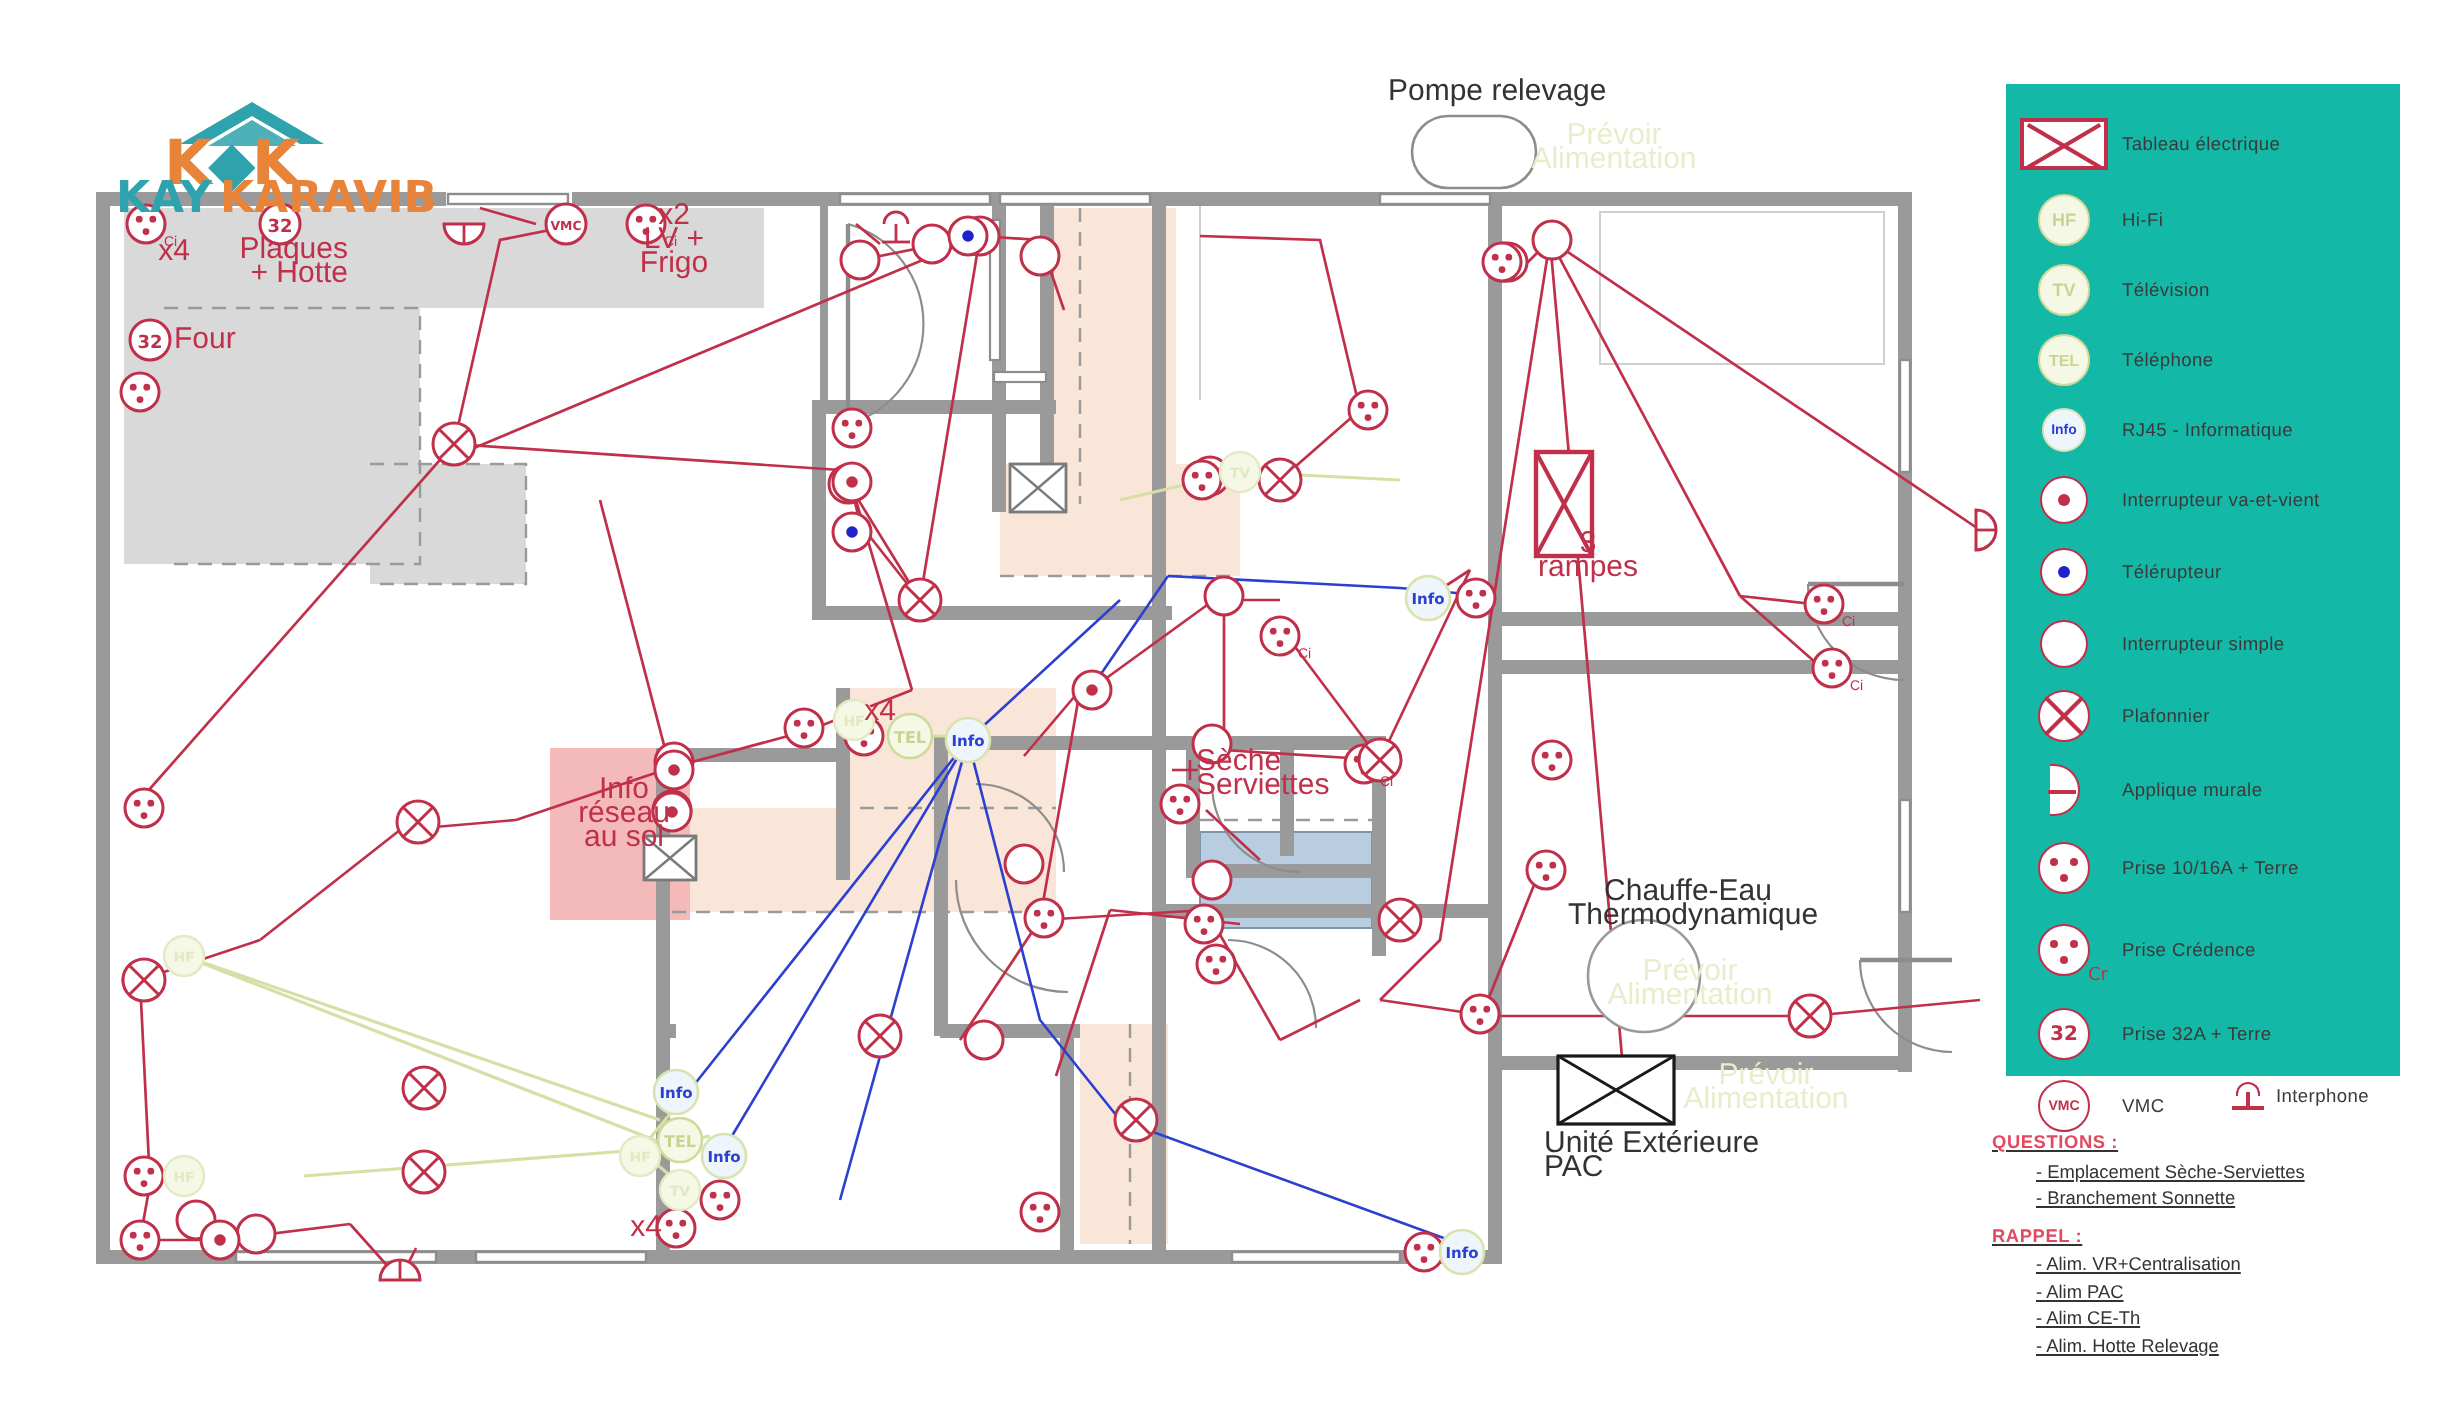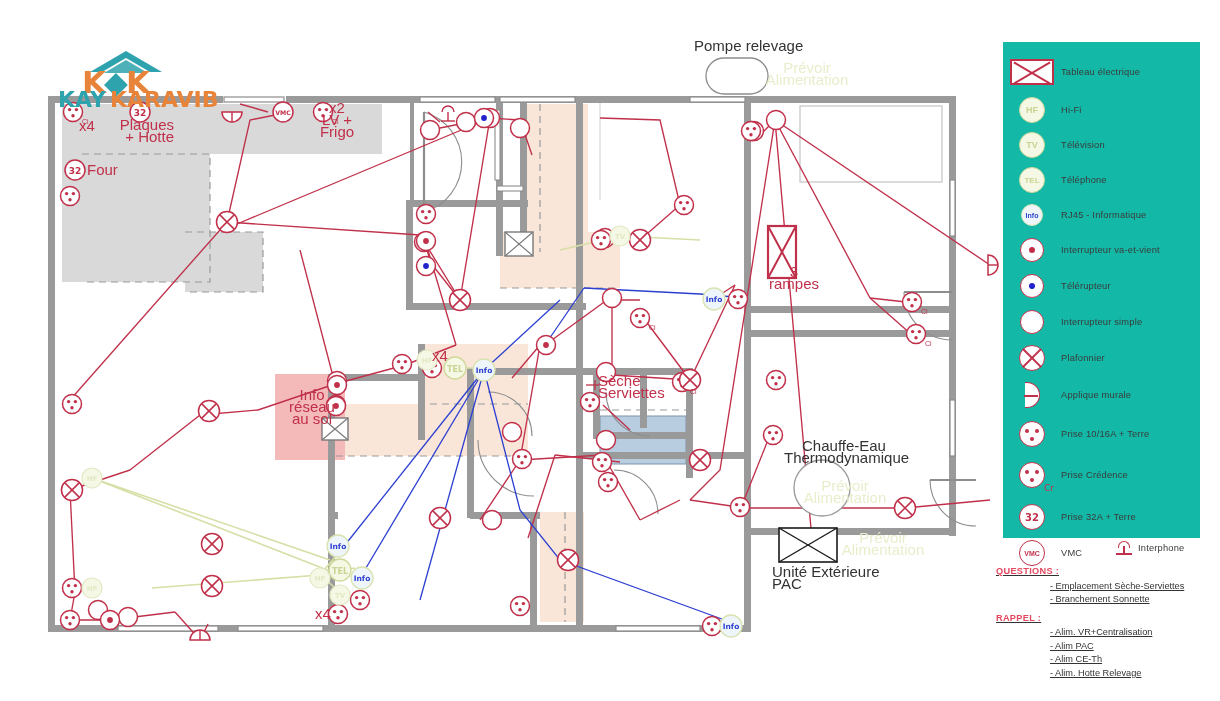--- a/index.html
+++ b/index.html
@@ -48,21 +48,21 @@
   .cr-mark{position:absolute;left:24px;bottom:-6px;font-size:9px;color:#c0304a;font-family:"DejaVu Sans",sans-serif;}
   .interph{width:16px;height:14px;position:relative;}
   .interph:before{content:"";position:absolute;left:0;bottom:0;width:100%;height:1.6px;background:#c0304a;}
   .interph:after{content:"";position:absolute;left:50%;bottom:0;margin-left:-0.8px;width:1.6px;height:9px;background:#c0304a;}
   .interph u{position:absolute;left:2px;top:0;width:12px;height:7px;border:1.6px solid #c0304a;border-bottom:none;border-radius:6px 6px 0 0;box-sizing:border-box;}
 
   
   #notes{position:absolute;left:996px;top:565px;width:215px;font-size:9.2px;color:#333;line-height:13.5px;text-decoration:underline;}
   #notes .hd{color:#e2485e;font-weight:700;letter-spacing:.3px;}
   #notes ul{margin:1px 0 5px 0;padding-left:22px;list-style:none;}
-  #notes li{white-space:nowrap;margin-left:32px;}
+  #notes li{white-space:nowrap;}
 
   
   .plab{position:absolute;font-size:15px;color:#c0304a;line-height:12px;text-align:center;font-family:"Liberation Sans",sans-serif;}
   .plab.dark{color:#333;}
   .plab.faint{color:#e8eecb;}
   .ci{position:absolute;font-size:7px;color:#c0304a;}
   svg{display:block;}
 </style>
 </head>
 <body>

